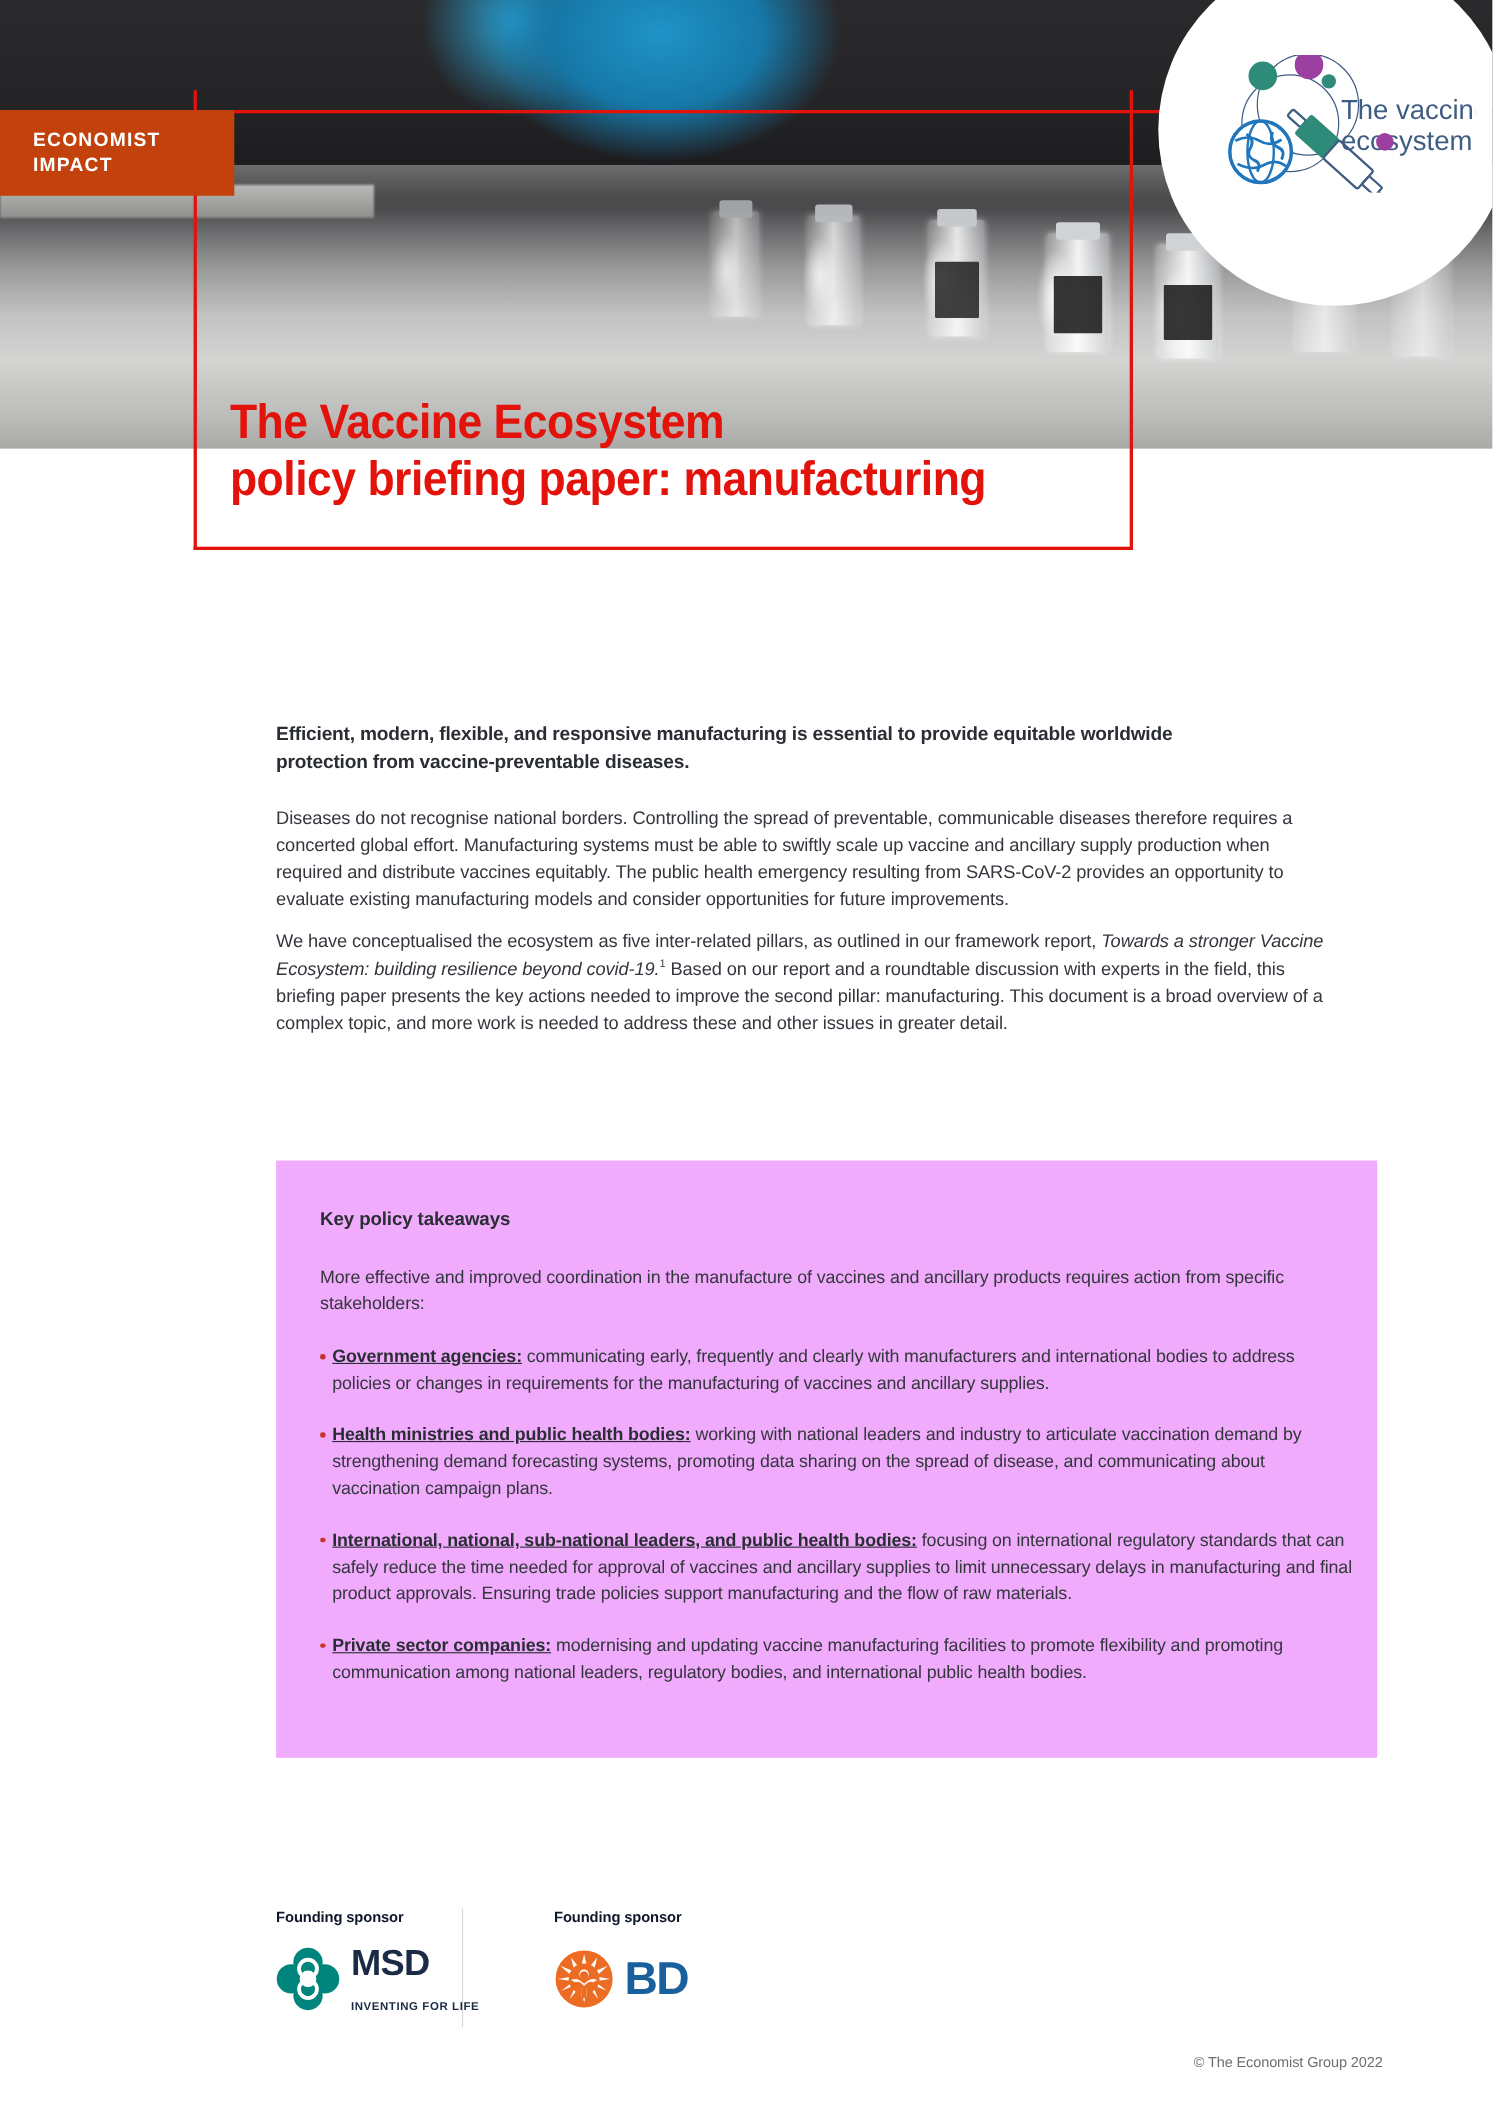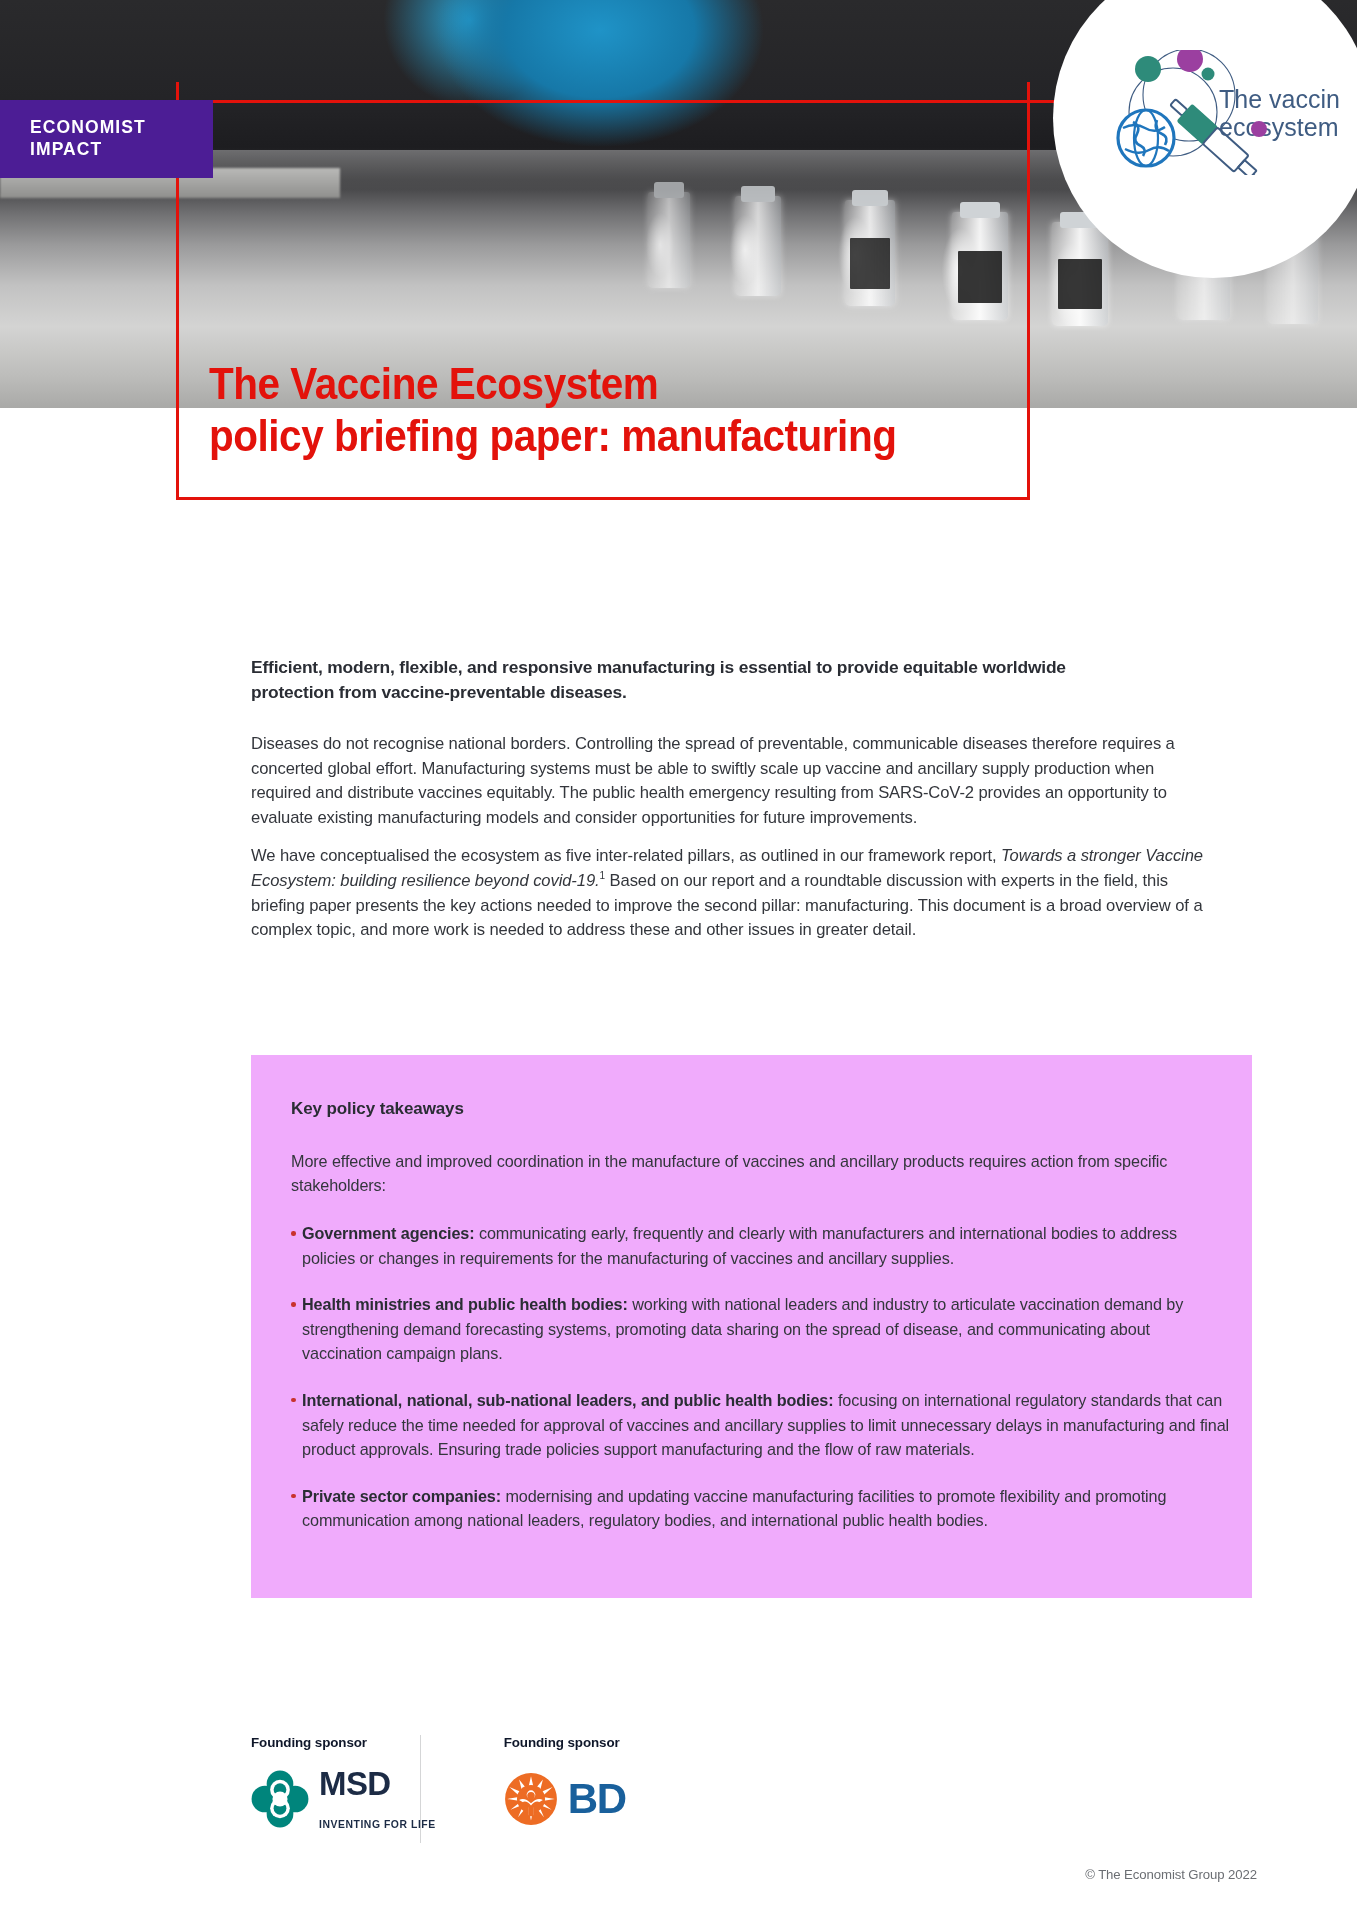--- a/index.html
+++ b/index.html
@@ -74,21 +74,21 @@
     position: absolute; left: 0; top: 168px; width: 340px; height: 30px;
     background: linear-gradient(to bottom, #b9b9b7, #8f8f8d);
     filter: blur(1.2px);
   }
 
   
   .ei-block {
     position: absolute;
     left: 0; top: 100px;
     width: 213px; height: 78px;
-    background: #4c1d95;
+    background: #c2410c;
     z-index: 6;
   }
   .ei-text {
     position: absolute;
     left: 30px; top: 16px;
     color: #ffffff;
     font-weight: 700;
     font-size: 17.5px;
     letter-spacing: 1.1px;
     line-height: 22px;
@@ -207,21 +207,21 @@
     width: 940px;
   }
   ul.bullets li::before {
     content: "";
     position: absolute;
     left: 0; top: 10px;
     width: 4.5px; height: 4.5px;
     background: #c8322c;
     border-radius: 50%;
   }
-  ul.bullets li b { font-weight: 700; color: #2a2d34; }
+  ul.bullets li b { font-weight: 700; color: #2a2d34; text-decoration: underline; }
   ul.bullets li:last-child { margin-bottom: 17px; }
 
   
   .sponsors {
     position: absolute;
     left: 251px; top: 1735px;
     display: flex;
     gap: 68px;
     align-items: flex-start;
   }

